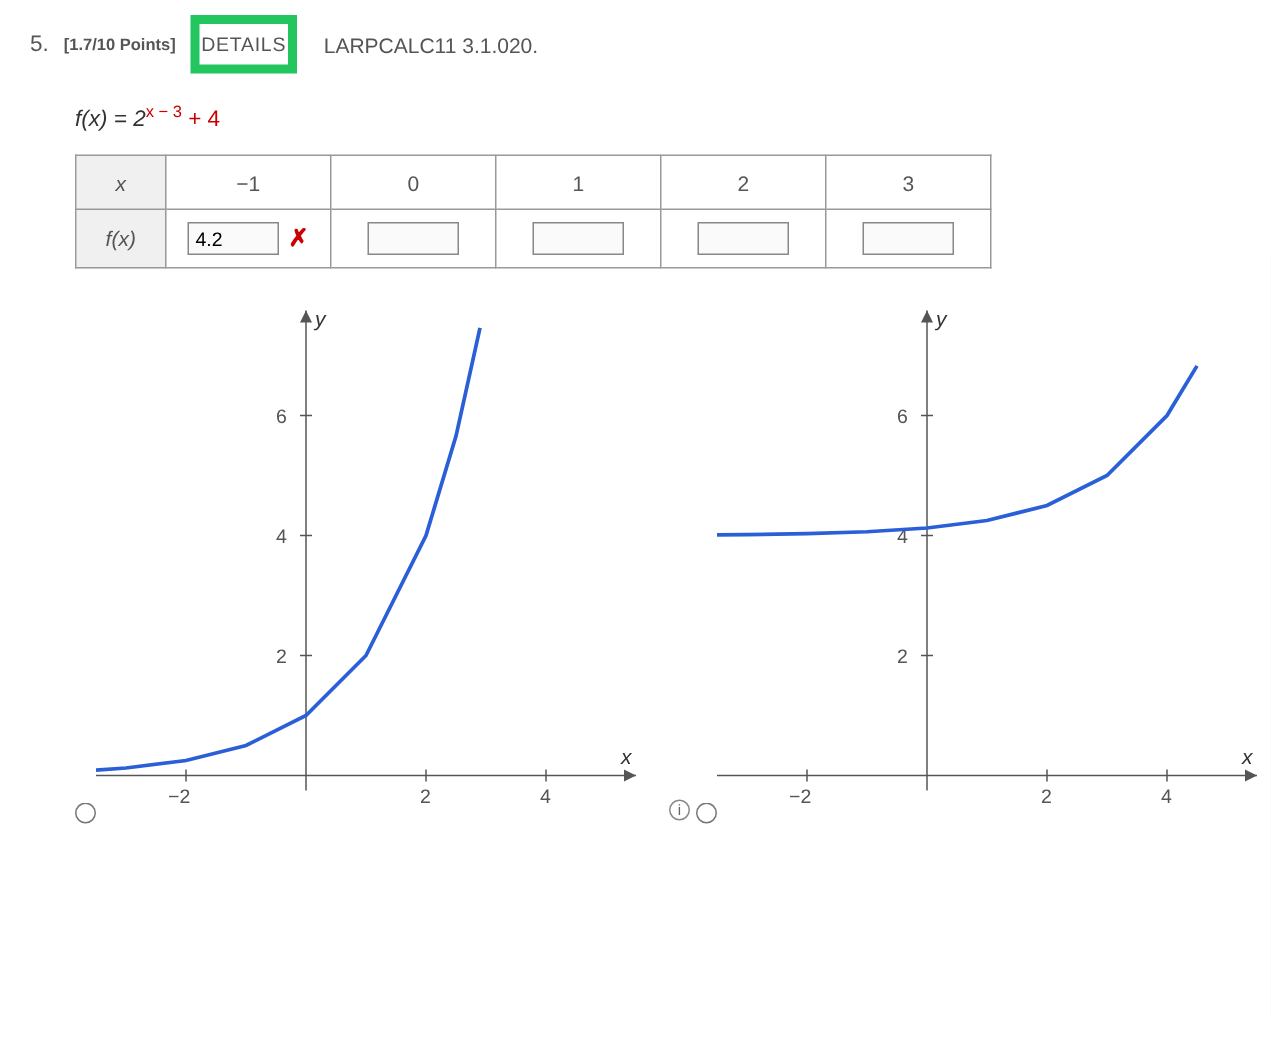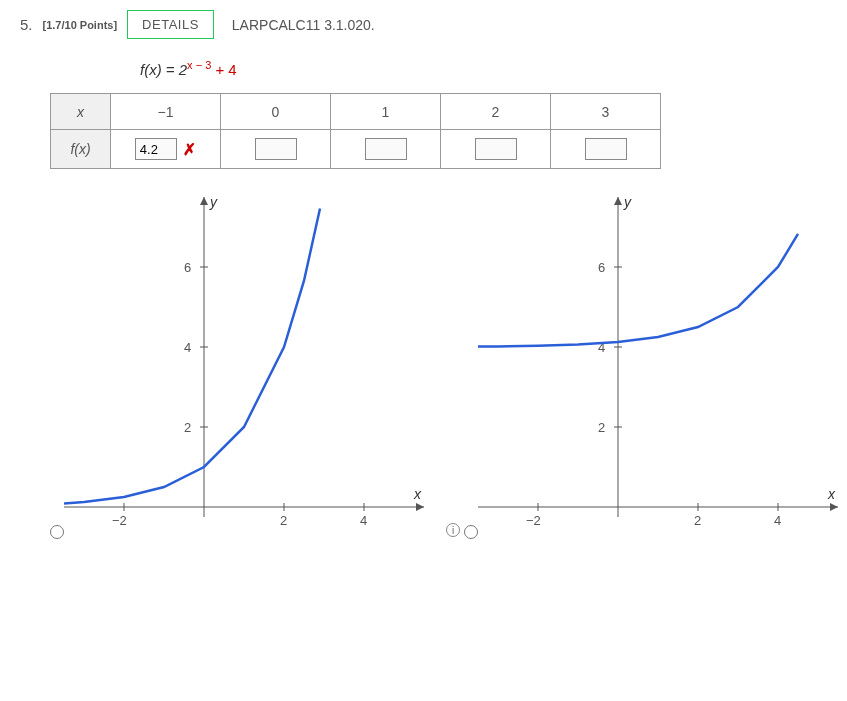--- a/index.html
+++ b/index.html
@@ -25,23 +25,23 @@
     .qnum {
       font-size: 15px;
       color: #555;
     }
     .points {
       font-size: 11px;
       font-weight: bold;
       color: #555;
     }
     .btn {
-      border: 1px solid #22c55e;
+      border: 6px solid #22c55e;
       background: #fff;
-      padding: 6px 14px;
+      padding: 6px 1px;
       font-size: 13px;
       color: #555;
       cursor: pointer;
       letter-spacing: 0.5px;
     }
     .assignment {
       font-size: 14px;
       color: #555;
       font-weight: normal;
       margin-left: 8px;
@@ -51,21 +51,20 @@
     }
     .instruction {
       font-size: 14px;
       color: #444;
       margin-bottom: 8px;
     }
     .formula {
       font-size: 15px;
       font-style: italic;
       color: #333;
-      margin-left: 90px;
       margin-bottom: 15px;
     }
     .formula .exp {
       color: #c00;
       font-size: 11px;
       vertical-align: super;
       font-style: normal;
     }
     .formula .plus4 {
       color: #c00;
@@ -84,21 +83,21 @@
       width: 110px;
       height: 36px;
     }
     table.values th {
       font-weight: normal;
       font-style: italic;
       background: #f0f0f0;
       width: 60px;
     }
     .ans-input {
-      width: 42px;
+      width: 61px;
       height: 22px;
       border: 1px solid #888;
       background: #fafafa;
       font-size: 13px;
       text-align: left;
       padding: 2px 4px;
     }
     .wrong-cell {
       display: inline-flex;
       align-items: center;

